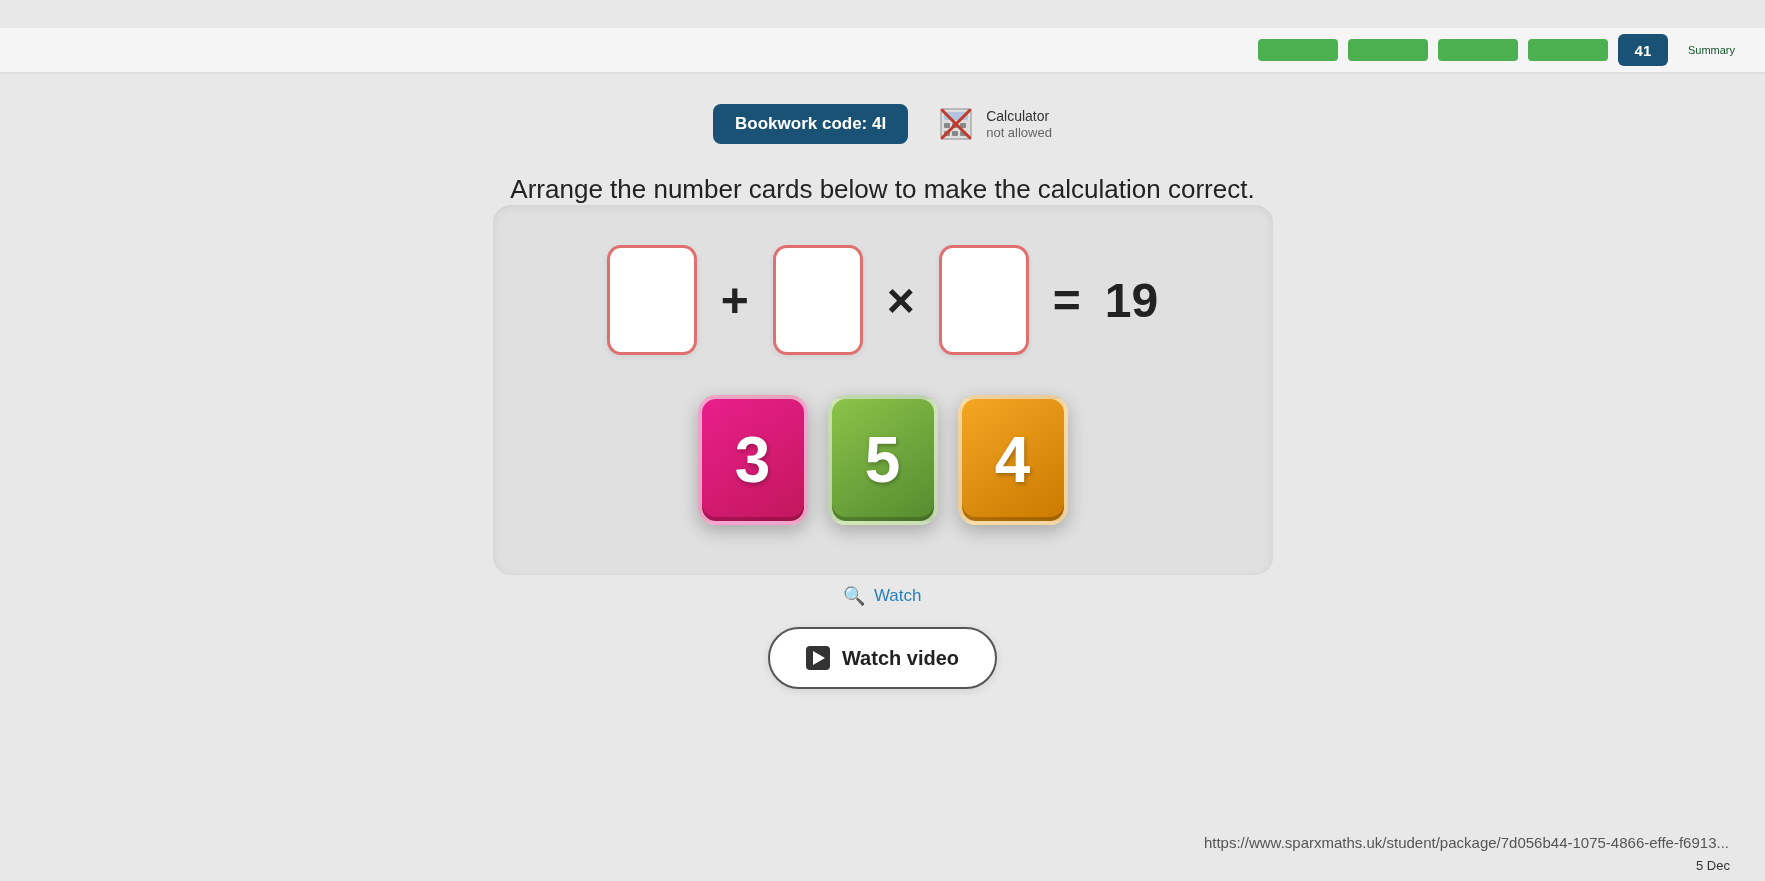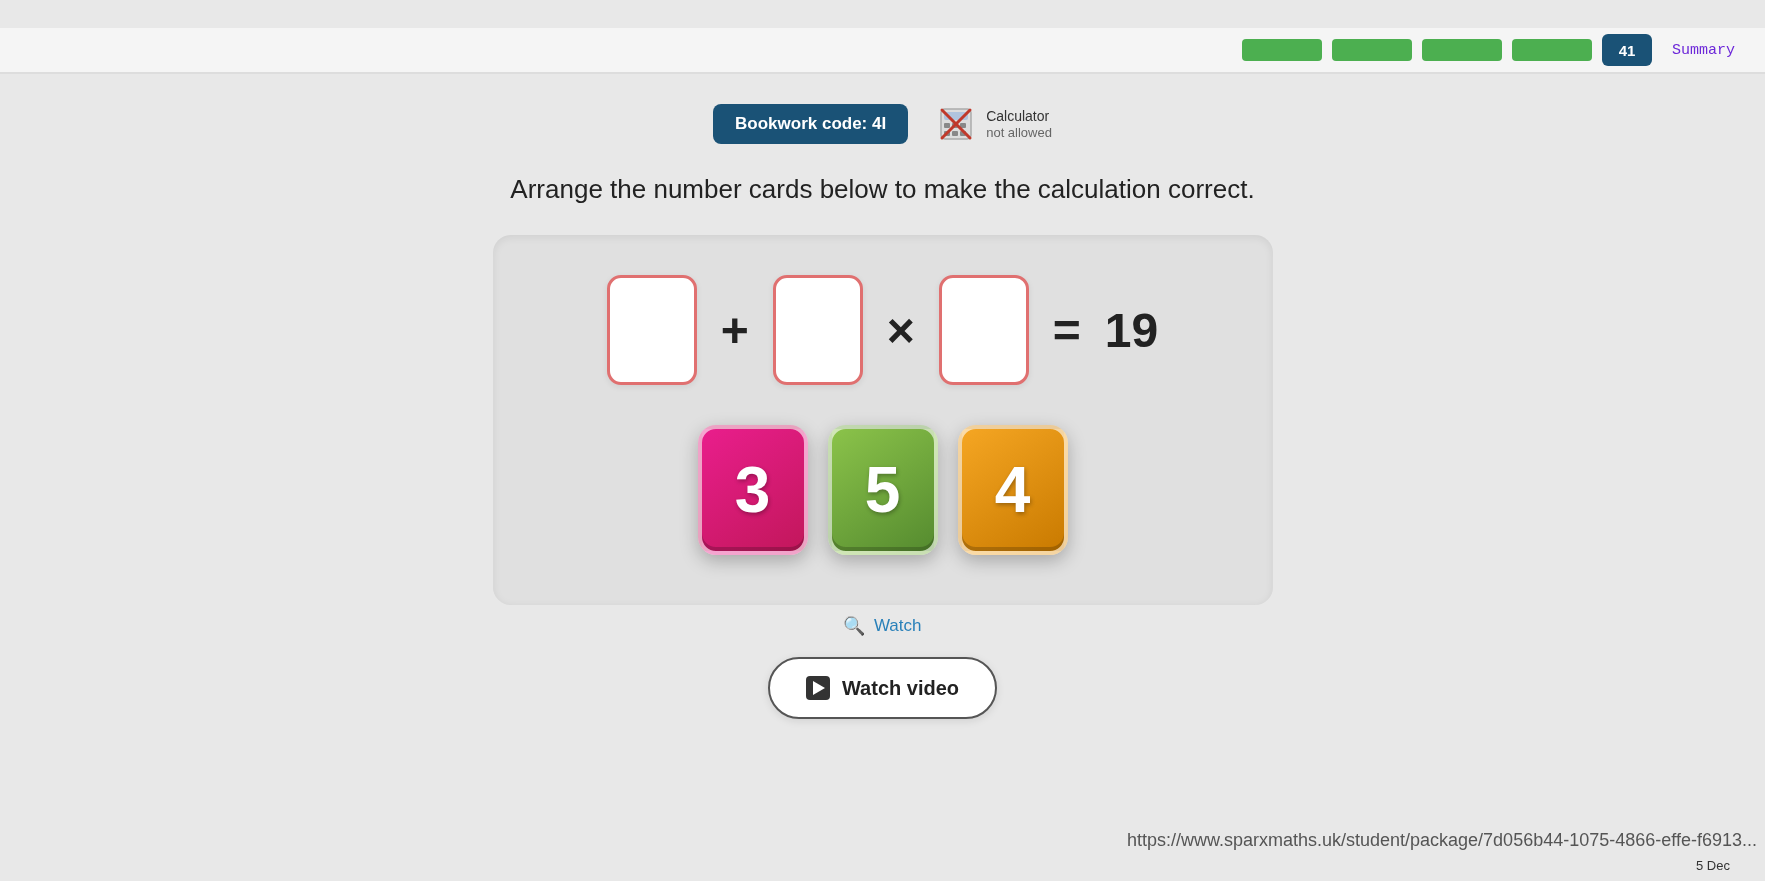--- a/index.html
+++ b/index.html
@@ -76,21 +76,20 @@
     .calc-text .not-allowed {
       font-size: 13px;
       color: #666;
     }
 
     
     .question-text {
       font-size: 26px;
       color: #222;
       text-align: center;
-      margin-bottom: 30px;
     }
 
     
     .puzzle-area {
       background: #e0e0e0;
       border-radius: 18px;
       padding: 40px 60px 50px 60px;
       display: flex;
       flex-direction: column;
       align-items: center;
@@ -221,22 +220,22 @@
       border-top: 7px solid transparent;
       border-bottom: 7px solid transparent;
       border-left: 12px solid white;
       margin-left: 2px;
     }
 
     
     .bottom-url {
       position: fixed;
       bottom: 30px;
-      right: 8px;
-      font-size: 18px;
+      right: 36px;
+      font-size: 15px;
       color: #555;
     }
 
     .bottom-date {
       position: fixed;
       bottom: 8px;
       right: 35px;
       font-size: 13px;
       color: #333;
     }
@@ -268,24 +267,23 @@
       font-weight: bold;
       width: 50px;
       height: 32px;
       border-radius: 6px;
       display: flex;
       align-items: center;
       justify-content: center;
     }
 
     .top-tab-label {
-      color: #6d28d9;
-      font-size: 15px;
+      color: #14532d;
+      font-size: 11px;
       padding: 4px 10px;
-      font-family: Liberation Mono, monospace;
     }
   </style>
 </head>
 <body>
 
 <div class="top-tabs">
   <div class="top-tab"></div>
   <div class="top-tab"></div>
   <div class="top-tab"></div>
   <div class="top-tab"></div>

